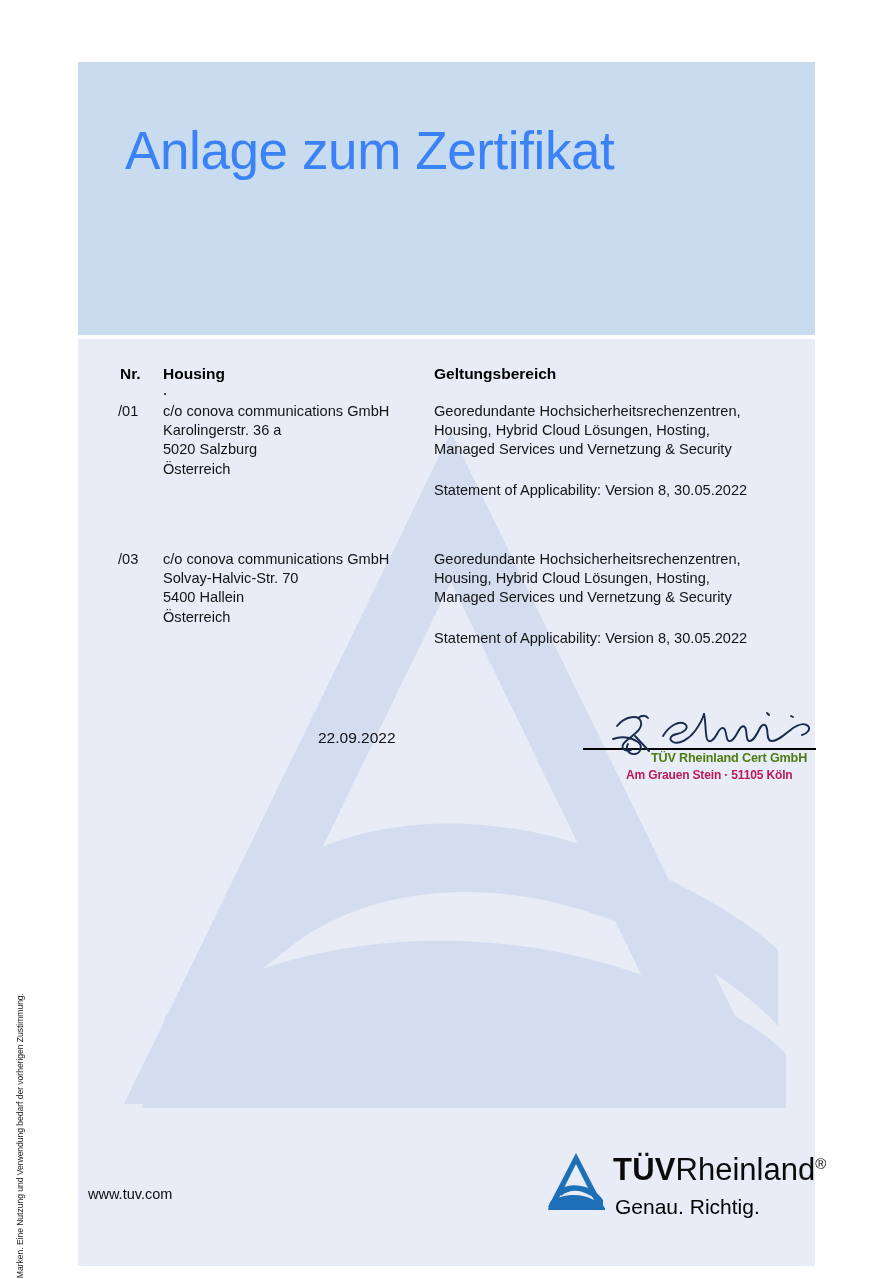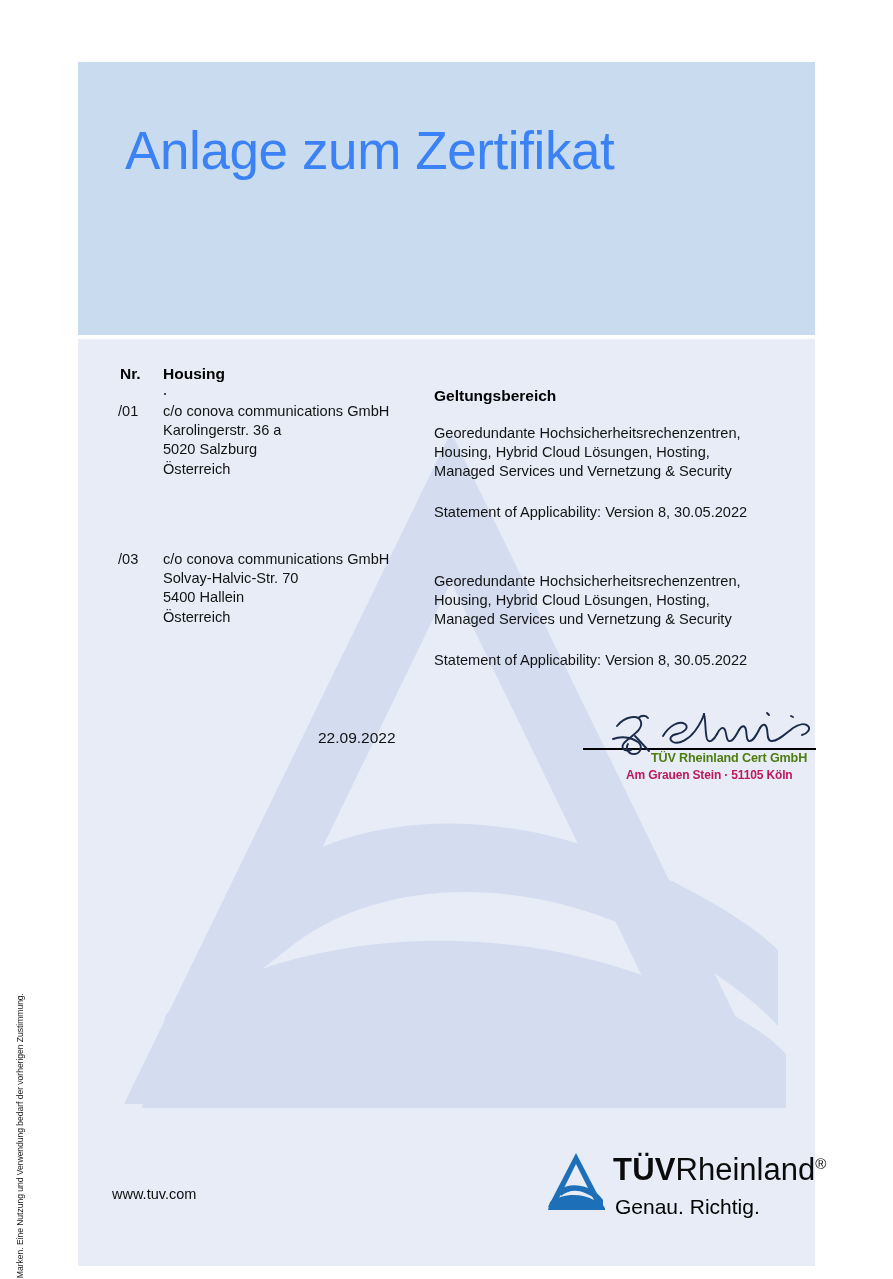--- a/index.html
+++ b/index.html
@@ -112,21 +112,21 @@
     top: 0;
     width: 737px;
     z-index: 3;
   }
   .th-row, .tr-row {
     position: absolute;
     width: 737px;
   }
   .col-nr    { position: absolute; left: 40px;  width: 60px; }
   .col-loc   { position: absolute; left: 85px;  width: 270px; }
-  .col-scope { position: absolute; left: 356px; width: 375px; margin-top: 22px; }
+  .col-scope { position: absolute; left: 356px; width: 375px; }
 
   .th-row {
     top: 26px;
     font-size: 15.5px;
     font-weight: 700;
     color: #000000;
   }
   .th-row .col-nr { left: 42px; }
 
   .tr-row { font-size: 14.6px; line-height: 19.2px; color: #131313; }
@@ -210,21 +210,20 @@
 
   
   .footer-url {
     position: absolute;
     left: 88px;
     top: 1186px;
     font-size: 14.5px;
     color: #0d0d0d;
     z-index: 3;
     white-space: nowrap;
-    margin-left: 24px;
   }
   .footer-logo {
     position: absolute;
     left: 545px;
     top: 1148px;
     width: 275px;
     height: 75px;
     z-index: 3;
   }
   .footer-mark {

